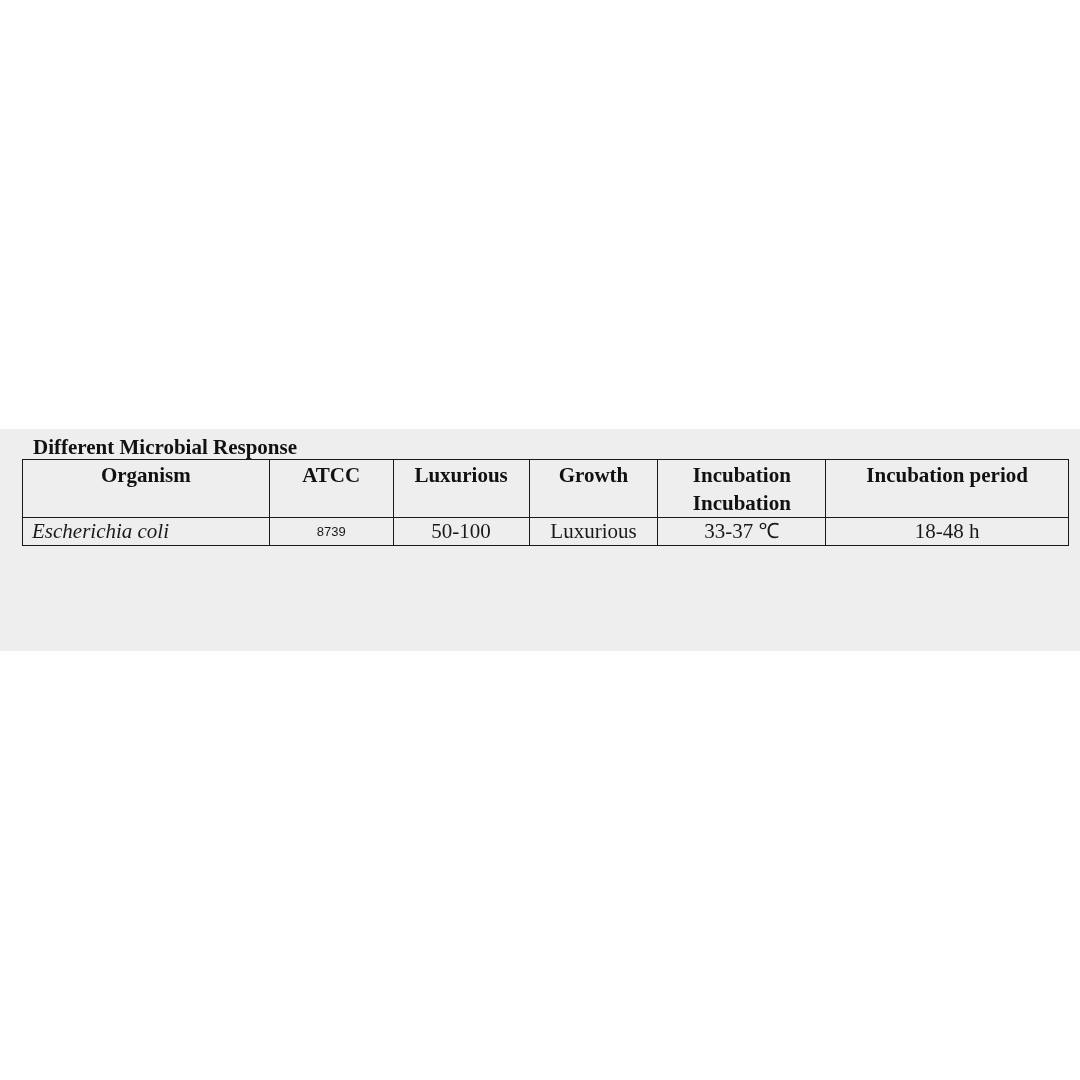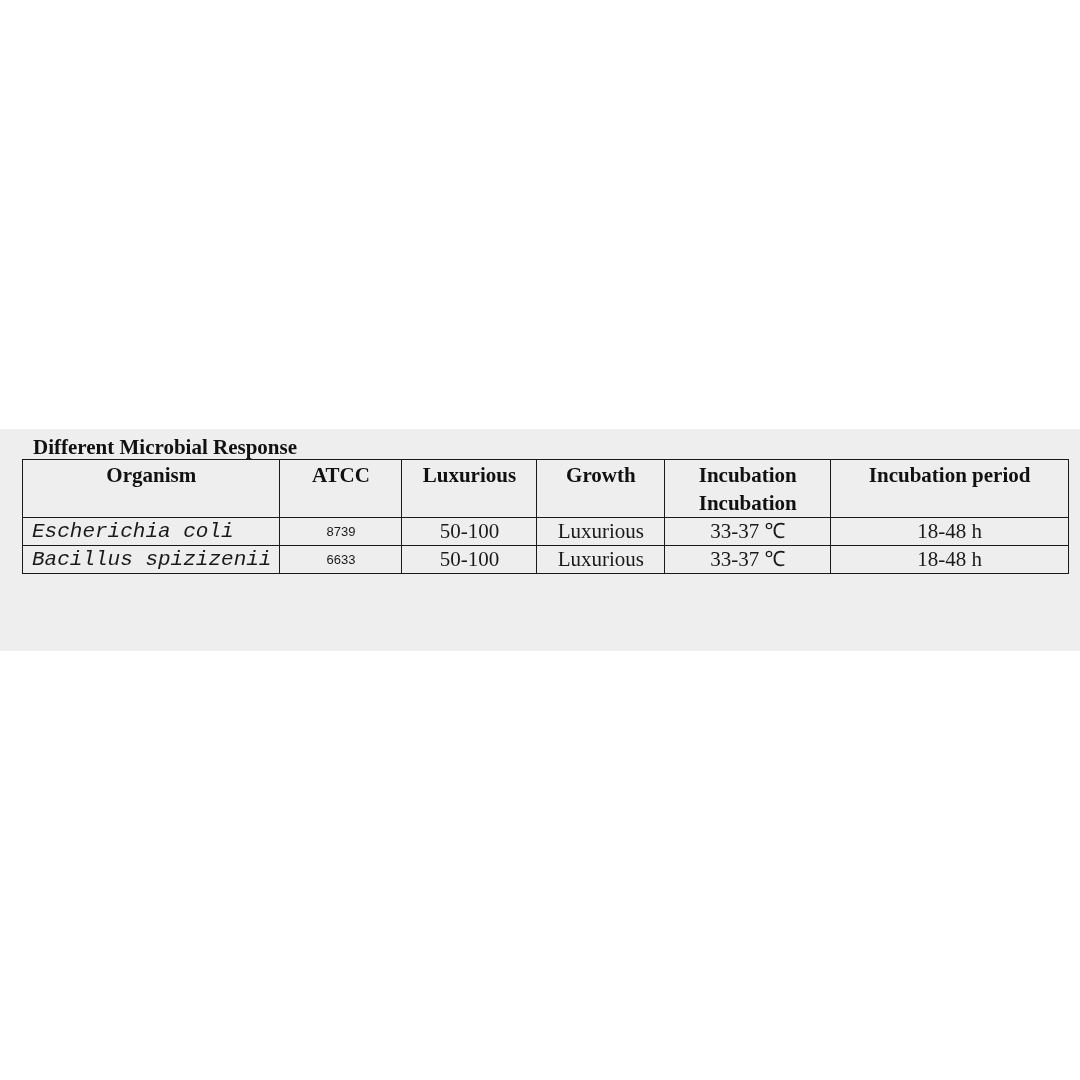--- a/index.html
+++ b/index.html
@@ -54,21 +54,20 @@
     }
     td {
       height: 27px;
       line-height: 27px;
     }
     td.organism {
       text-align: left;
       font-style: italic;
       padding-left: 9px;
       white-space: nowrap;
-      font-family: Liberation Mono, monospace;
     }
     td.atcc {
       font-family: "Liberation Sans", sans-serif;
       font-size: 13px;
     }
     col.c1 { width: 247px; }
     col.c2 { width: 124px; }
     col.c3 { width: 136px; }
     col.c4 { width: 129px; }
     col.c5 { width: 168px; }
@@ -105,22 +104,14 @@
   </thead>
   <tbody>
     <tr>
       <td class="organism">Escherichia coli</td>
       <td class="atcc">8739</td>
       <td>50-100</td>
       <td>Luxurious</td>
       <td>33-37 ℃</td>
       <td>18-48 h</td>
     </tr>
-    <tr>
-      <td class="organism">Bacillus spizizenii</td>
-      <td class="atcc">6633</td>
-      <td>50-100</td>
-      <td>Luxurious</td>
-      <td>33-37 ℃</td>
-      <td>18-48 h</td>
-    </tr>
   </tbody>
 </table>
 
 </body></html>

